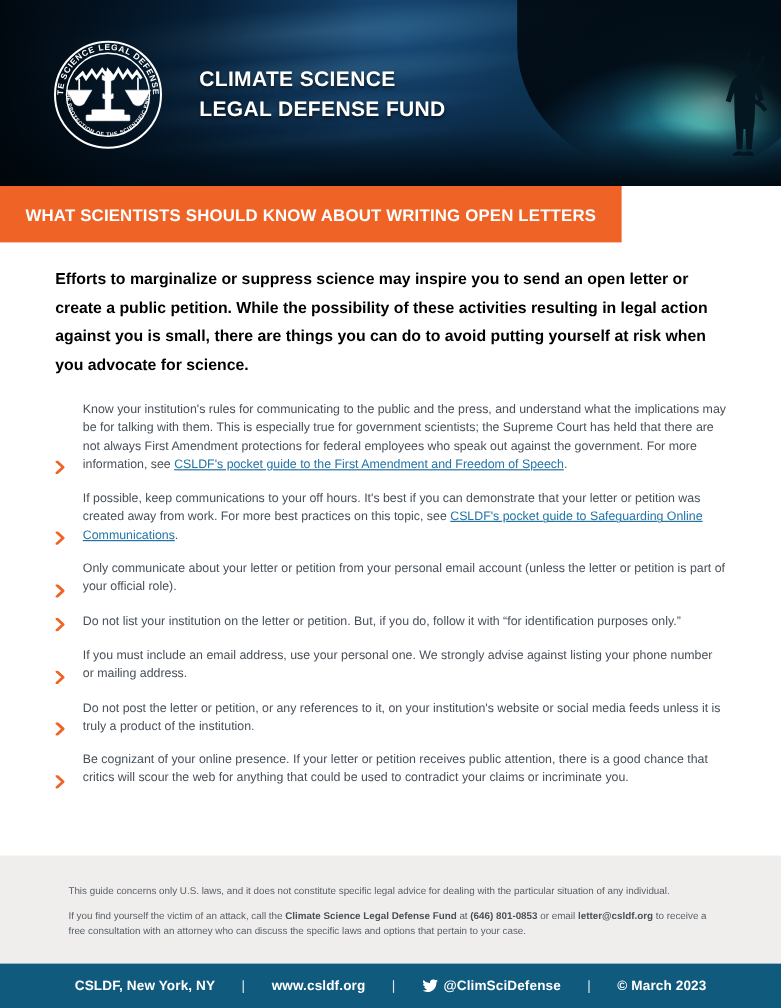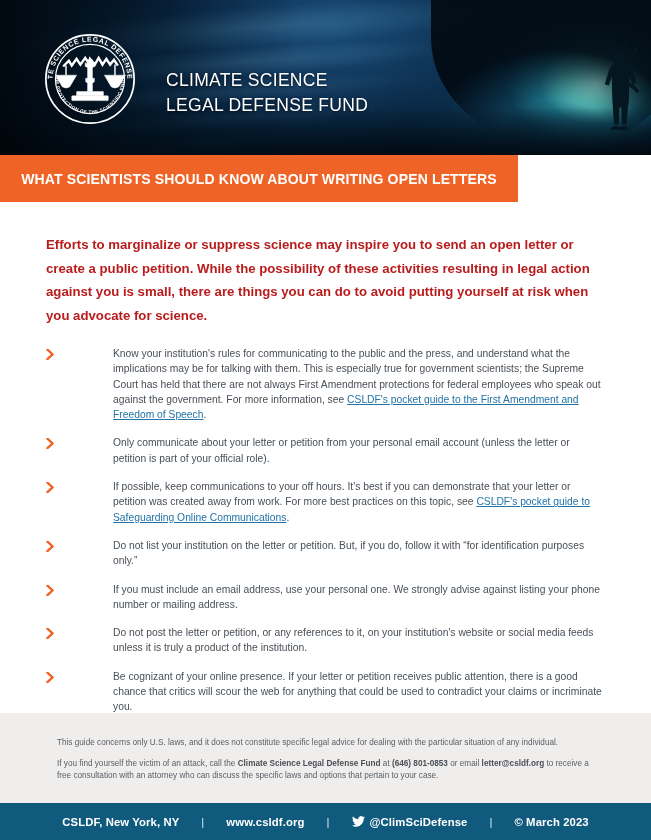--- a/index.html
+++ b/index.html
@@ -79,23 +79,23 @@
 
   .logo {
     position: absolute;
     left: 42px; top: 31px;
     width: 96px; height: 96px;
   }
   .logo svg { display:block; }
 
   .hero-title {
     position: absolute;
-    left: 166px; top: 68px;
+    left: 166px; top: 54px;
     color: #ffffff;
-    font-weight: normal;
+    font-weight: bold;
     font-size: 17.5px;
     letter-spacing: 0.3px;
     line-height: 25px;
     text-shadow: 0 1px 3px rgba(0,0,0,0.65);
   }
 
   
   .banner {
     position: relative;
     width: 518px;
@@ -113,35 +113,34 @@
     text-align: center;
   }
 
   
   .content {
     position: relative;
     padding: 0 46px;
     background: #ffffff;
   }
   .intro {
-    margin-top: 31px;
-    color: #b91c1c;
+    margin-top: 19px;
+    color: #000000;
     font-weight: bold;
     font-size: 13.2px;
     line-height: 23.5px;
     max-width: 545px;
   }
 
   .bullets { margin-top: 19px; }
   .bullet {
     position: relative;
     display: flex;
-    align-items: flex-start;
+    align-items: flex-end;
     margin-bottom: 13px;
-    gap: 44px;
   }
   .bullet-icon {
     flex: 0 0 auto;
     width: 16px;
     margin-right: 7px;
     padding-top: 3px;
     color: #ef6426;
     line-height: 1;
   }
   .bullet-icon svg { display:block; }
@@ -290,29 +289,29 @@
             </svg>
           </span>
           <span class="bullet-text"><span>Know your institution's rules for communicating to the public and the press, and understand what the implications may be for talking with them. This is especially true for government scientists; the Supreme Court has held that there are not always First Amendment protections for federal employees who speak out against the government. For more information, see </span><span class="lnk">CSLDF's pocket guide to the First Amendment and Freedom of Speech</span><span>.</span></span>
         </div>
         <div class="bullet">
           <span class="bullet-icon">
             <svg width="9" height="11" viewBox="0 0 9 11">
               <path d="M1.4 0.6 L6.6 5.4 L1.4 10.2" fill="none" stroke="currentColor" stroke-width="2.3" stroke-linecap="round" stroke-linejoin="round"></path>
             </svg>
           </span>
+          <span class="bullet-text"><span>If possible, keep communications to your off hours. It's best if you can demonstrate that your letter or petition was created away from work. For more best practices on this topic, see </span><span class="lnk">CSLDF's pocket guide to Safeguarding Online Communications</span><span>.</span></span>
+        </div>
+        <div class="bullet">
+          <span class="bullet-icon">
+            <svg width="9" height="11" viewBox="0 0 9 11">
+              <path d="M1.4 0.6 L6.6 5.4 L1.4 10.2" fill="none" stroke="currentColor" stroke-width="2.3" stroke-linecap="round" stroke-linejoin="round"></path>
+            </svg>
+          </span>
           <span class="bullet-text"><span>Only communicate about your letter or petition from your personal email account (unless the letter or petition is part of your official role).</span></span>
-        </div>
-        <div class="bullet">
-          <span class="bullet-icon">
-            <svg width="9" height="11" viewBox="0 0 9 11">
-              <path d="M1.4 0.6 L6.6 5.4 L1.4 10.2" fill="none" stroke="currentColor" stroke-width="2.3" stroke-linecap="round" stroke-linejoin="round"></path>
-            </svg>
-          </span>
-          <span class="bullet-text"><span>If possible, keep communications to your off hours. It's best if you can demonstrate that your letter or petition was created away from work. For more best practices on this topic, see </span><span class="lnk">CSLDF's pocket guide to Safeguarding Online Communications</span><span>.</span></span>
         </div>
         <div class="bullet">
           <span class="bullet-icon">
             <svg width="9" height="11" viewBox="0 0 9 11">
               <path d="M1.4 0.6 L6.6 5.4 L1.4 10.2" fill="none" stroke="currentColor" stroke-width="2.3" stroke-linecap="round" stroke-linejoin="round"></path>
             </svg>
           </span>
           <span class="bullet-text"><span>Do not list your institution on the letter or petition. But, if you do, follow it with “for identification purposes only.”</span></span>
         </div>
         <div class="bullet">

